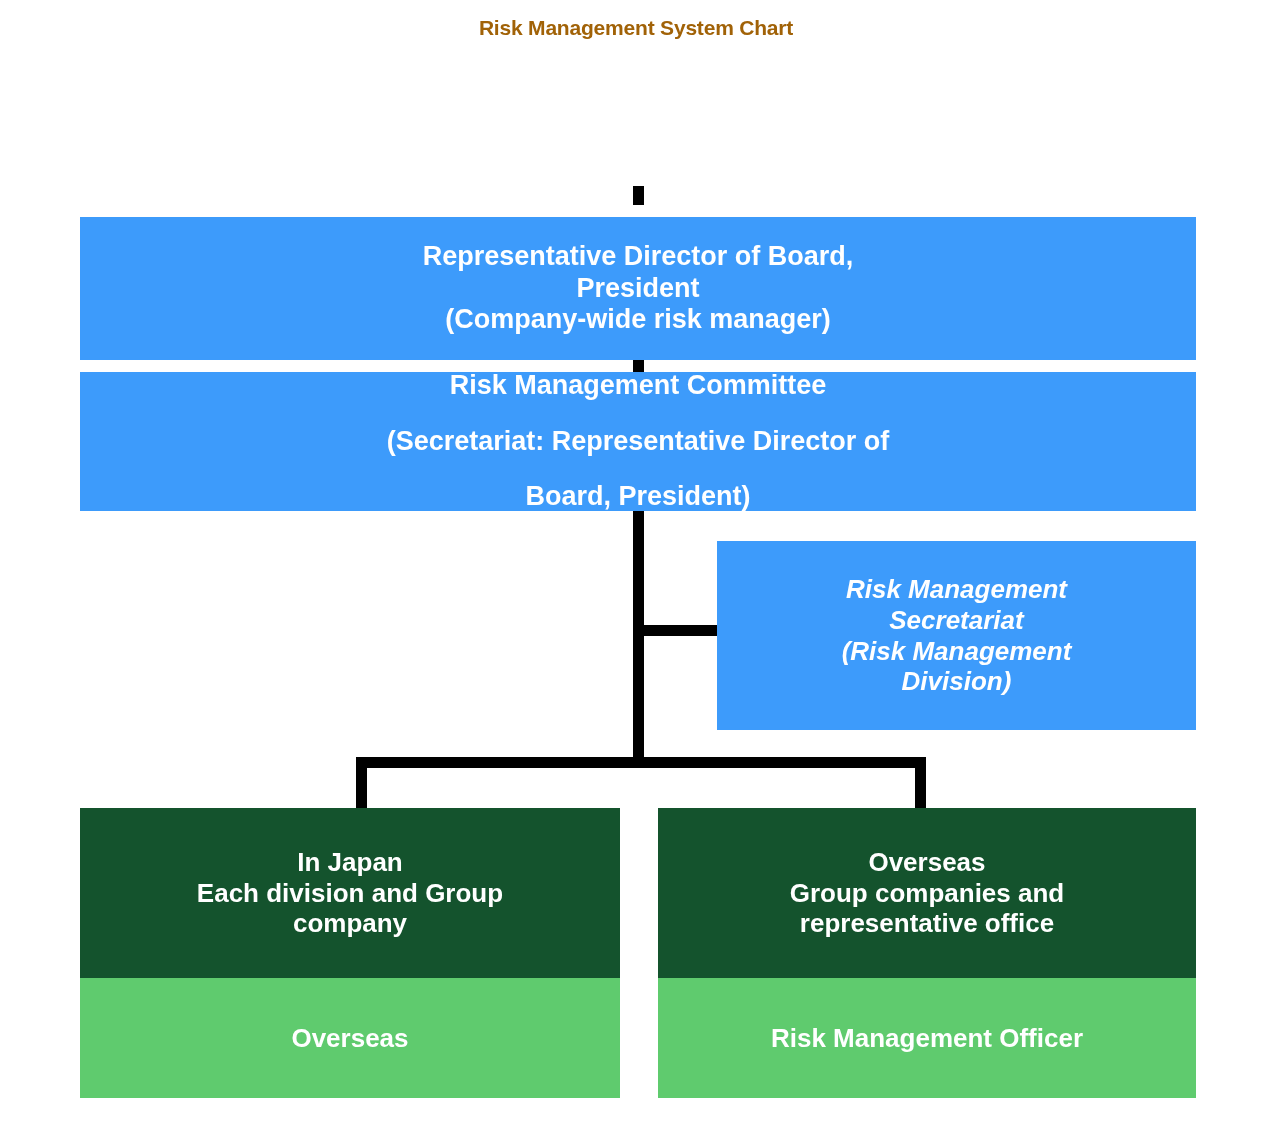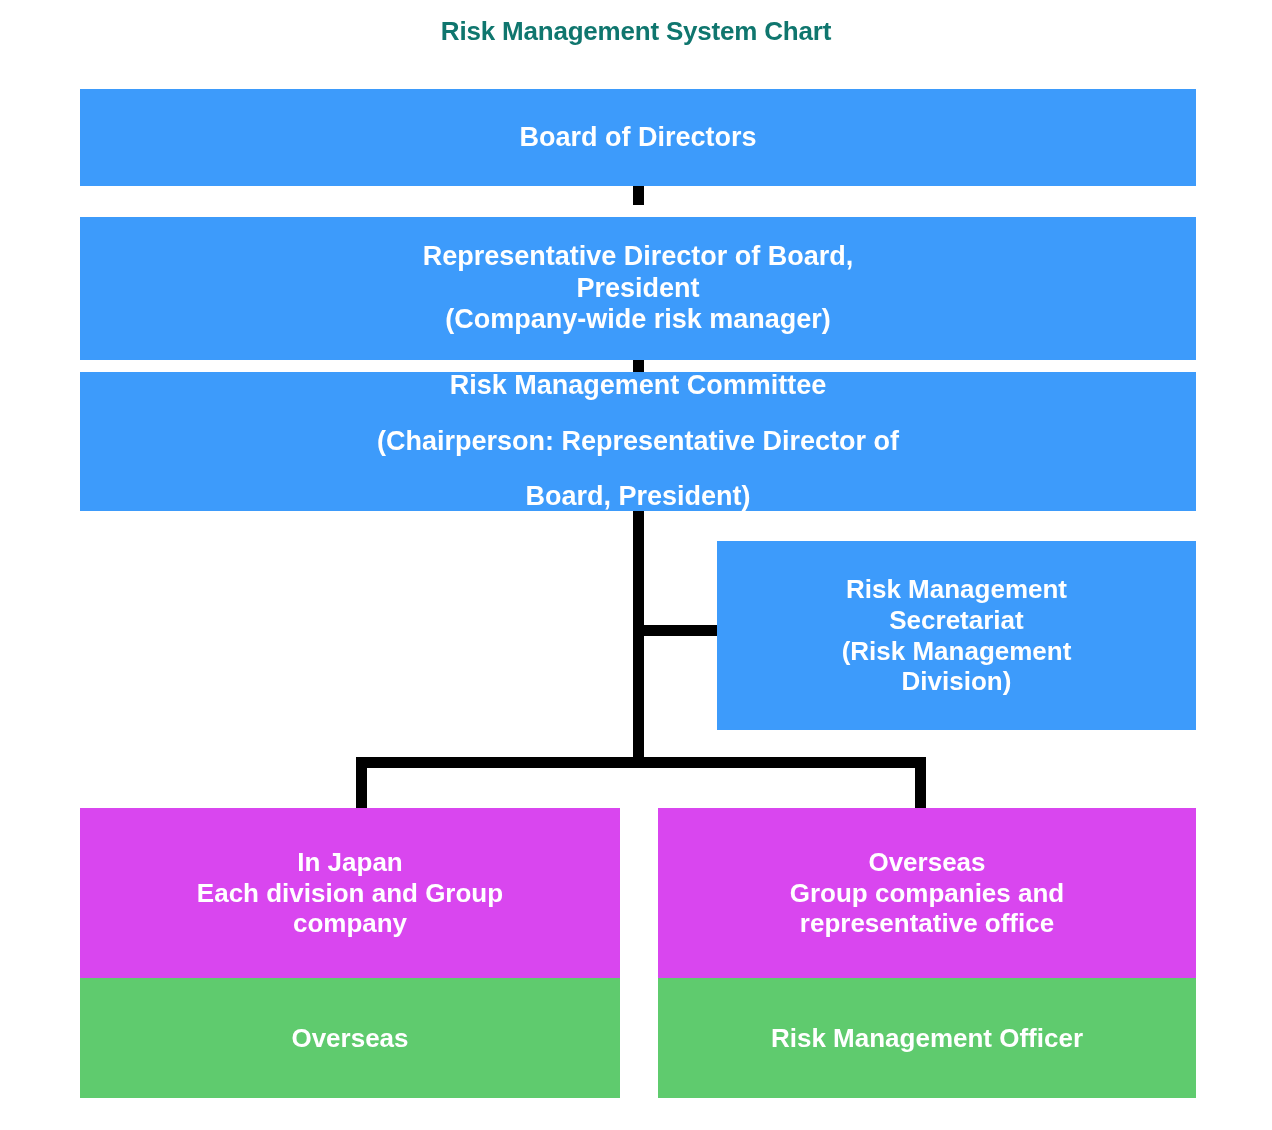--- a/index.html
+++ b/index.html
@@ -20,44 +20,44 @@
     overflow: hidden;
   }
 
   
   .chart-title {
     position: absolute;
     left: 0;
     top: 16px;
     width: 1272px;
     text-align: center;
-    font-size: 26px;
+    font-size: 21px;
     font-weight: bold;
-    color: #0f766e;
+    color: #a16207;
     letter-spacing: -0.2px;
   }
 
   
   .node {
     position: absolute;
     display: flex;
     flex-direction: column;
     align-items: center;
     justify-content: center;
     text-align: center;
     color: #ffffff;
     font-weight: bold;
     line-height: 1.18;
     padding: 4px 10px;
   }
 
   .node .ln { display: block; white-space: nowrap; }
 
   .blue { background: #3d9bfb; }
-  .green-dark { background: #d946ef; }
+  .green-dark { background: #14532d; }
   .green-light { background: #5fcb6e; }
 
   
   #node-board {
     left: 80px; top: 89px; width: 1116px; height: 97px;
     font-size: 27px;
   }
 
   #node-president {
     left: 80px; top: 205px; width: 1116px; height: 143px;
@@ -67,20 +67,21 @@
 
   #node-committee {
     left: 80px; top: 372px; width: 1116px; height: 139px;
     font-size: 27px;
     gap: 24px;
   }
 
   #node-secretariat {
     left: 717px; top: 541px; width: 479px; height: 189px;
     font-size: 26px;
+    font-style: italic;
   }
 
   
   .group-box { position: absolute; }
 
   #group-japan { left: 80px; top: 808px; width: 540px; height: 290px; }
   #group-overseas { left: 658px; top: 808px; width: 538px; height: 290px; }
 
   #group-japan .group-head,
   #group-overseas .group-head {
@@ -123,33 +124,30 @@
   <div class="chart-title">Risk Management System Chart</div>
 
   <div class="conn" id="conn-board-president"></div>
   <div class="conn" id="conn-president-committee"></div>
   <div class="conn" id="conn-trunk"></div>
   <div class="conn" id="conn-secretariat-branch"></div>
   <div class="conn" id="conn-bus"></div>
   <div class="conn" id="conn-drop-japan"></div>
   <div class="conn" id="conn-drop-overseas"></div>
 
-  <div class="node blue" id="node-board">
-    <span class="ln">Board of Directors</span>
-  </div>
 
   <div class="node blue" id="node-president">
     <span class="ln">Representative Director of Board,</span>
     <span class="ln">President</span>
     <span class="ln">(Company-wide risk manager)</span>
   </div>
 
   <div class="node blue" id="node-committee">
     <span class="ln">Risk Management Committee</span>
-    <span class="ln">(Chairperson: Representative Director of</span>
+    <span class="ln">(Secretariat: Representative Director of</span>
     <span class="ln">Board, President)</span>
   </div>
 
   <div class="node blue" id="node-secretariat">
     <span class="ln">Risk Management</span>
     <span class="ln">Secretariat</span>
     <span class="ln">(Risk Management</span>
     <span class="ln">Division)</span>
   </div>
 

